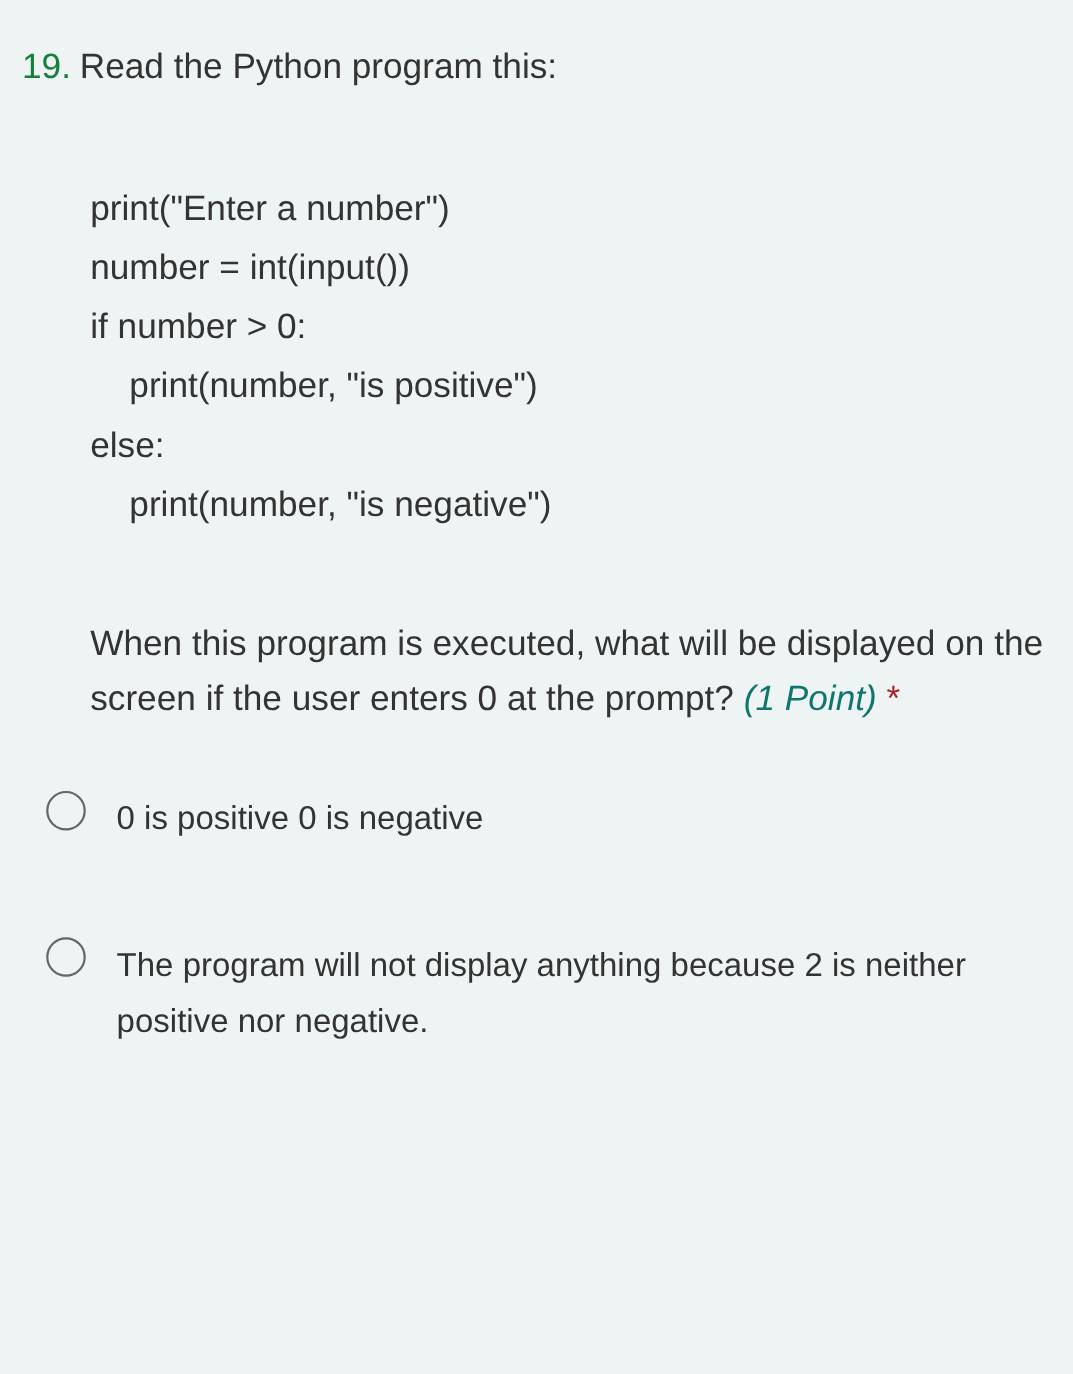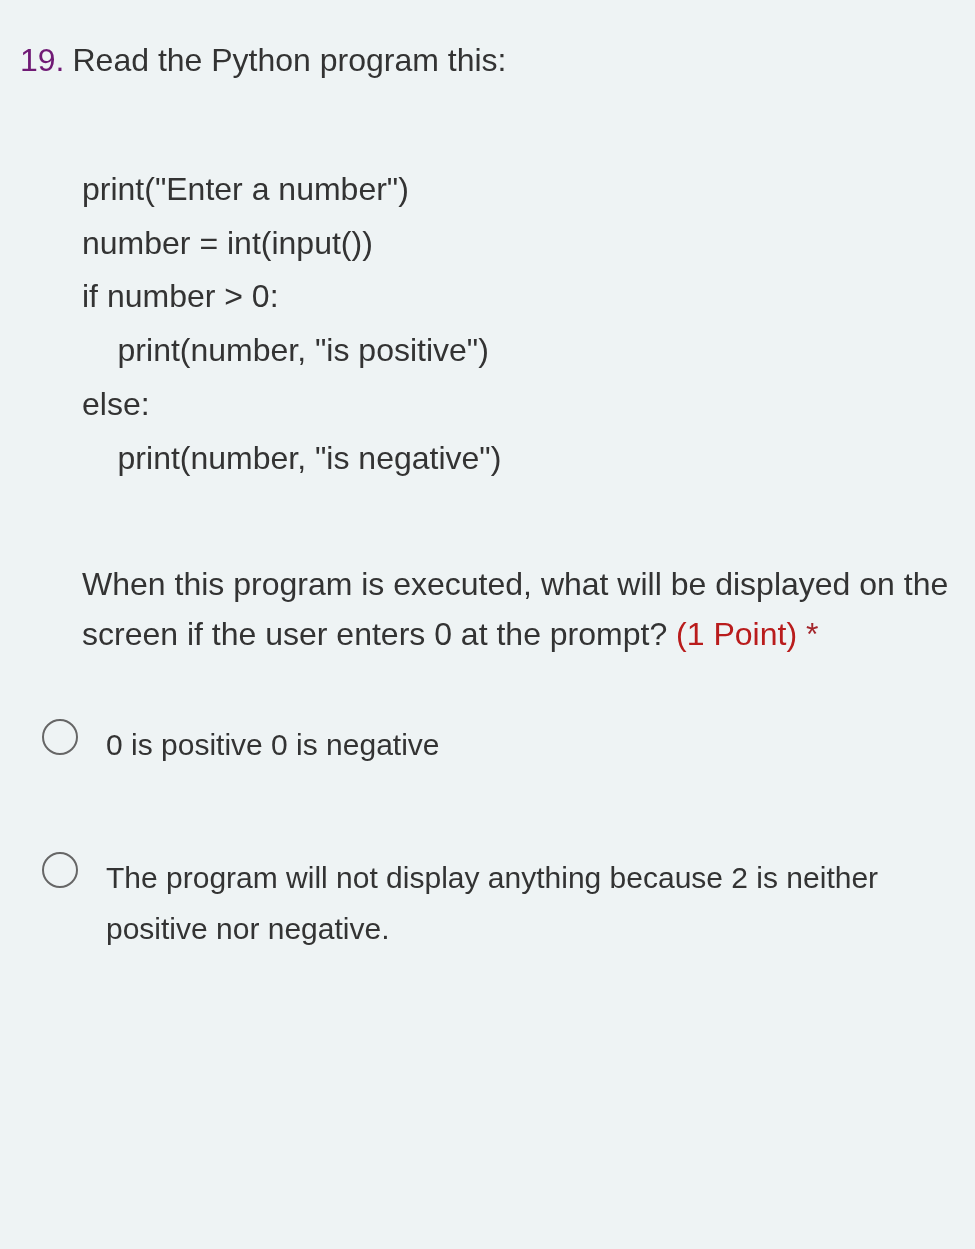--- a/index.html
+++ b/index.html
@@ -20,21 +20,21 @@
     .question-container {
       padding: 38px 20px 20px 20px;
     }
     .q-header {
       display: flex;
       align-items: baseline;
       margin-bottom: 80px;
     }
     .q-number {
       font-size: 32px;
-      color: #701a75;
+      color: #15803d;
       margin-right: 8px;
       flex-shrink: 0;
     }
     .q-title {
       font-size: 32px;
       color: #333333;
     }
     .q-body {
       padding-left: 62px;
     }
@@ -46,21 +46,22 @@
       margin-bottom: 75px;
       white-space: pre;
     }
     .follow-up {
       font-size: 32px;
       color: #333333;
       line-height: 1.55;
       margin-bottom: 60px;
     }
     .points {
-      color: #b91c1c;
+      color: #0f766e;
+      font-style: italic;
     }
     .required {
       color: #a4262c;
     }
     .options {
       padding-left: 0px;
     }
     .option {
       display: flex;
       align-items: flex-start;

